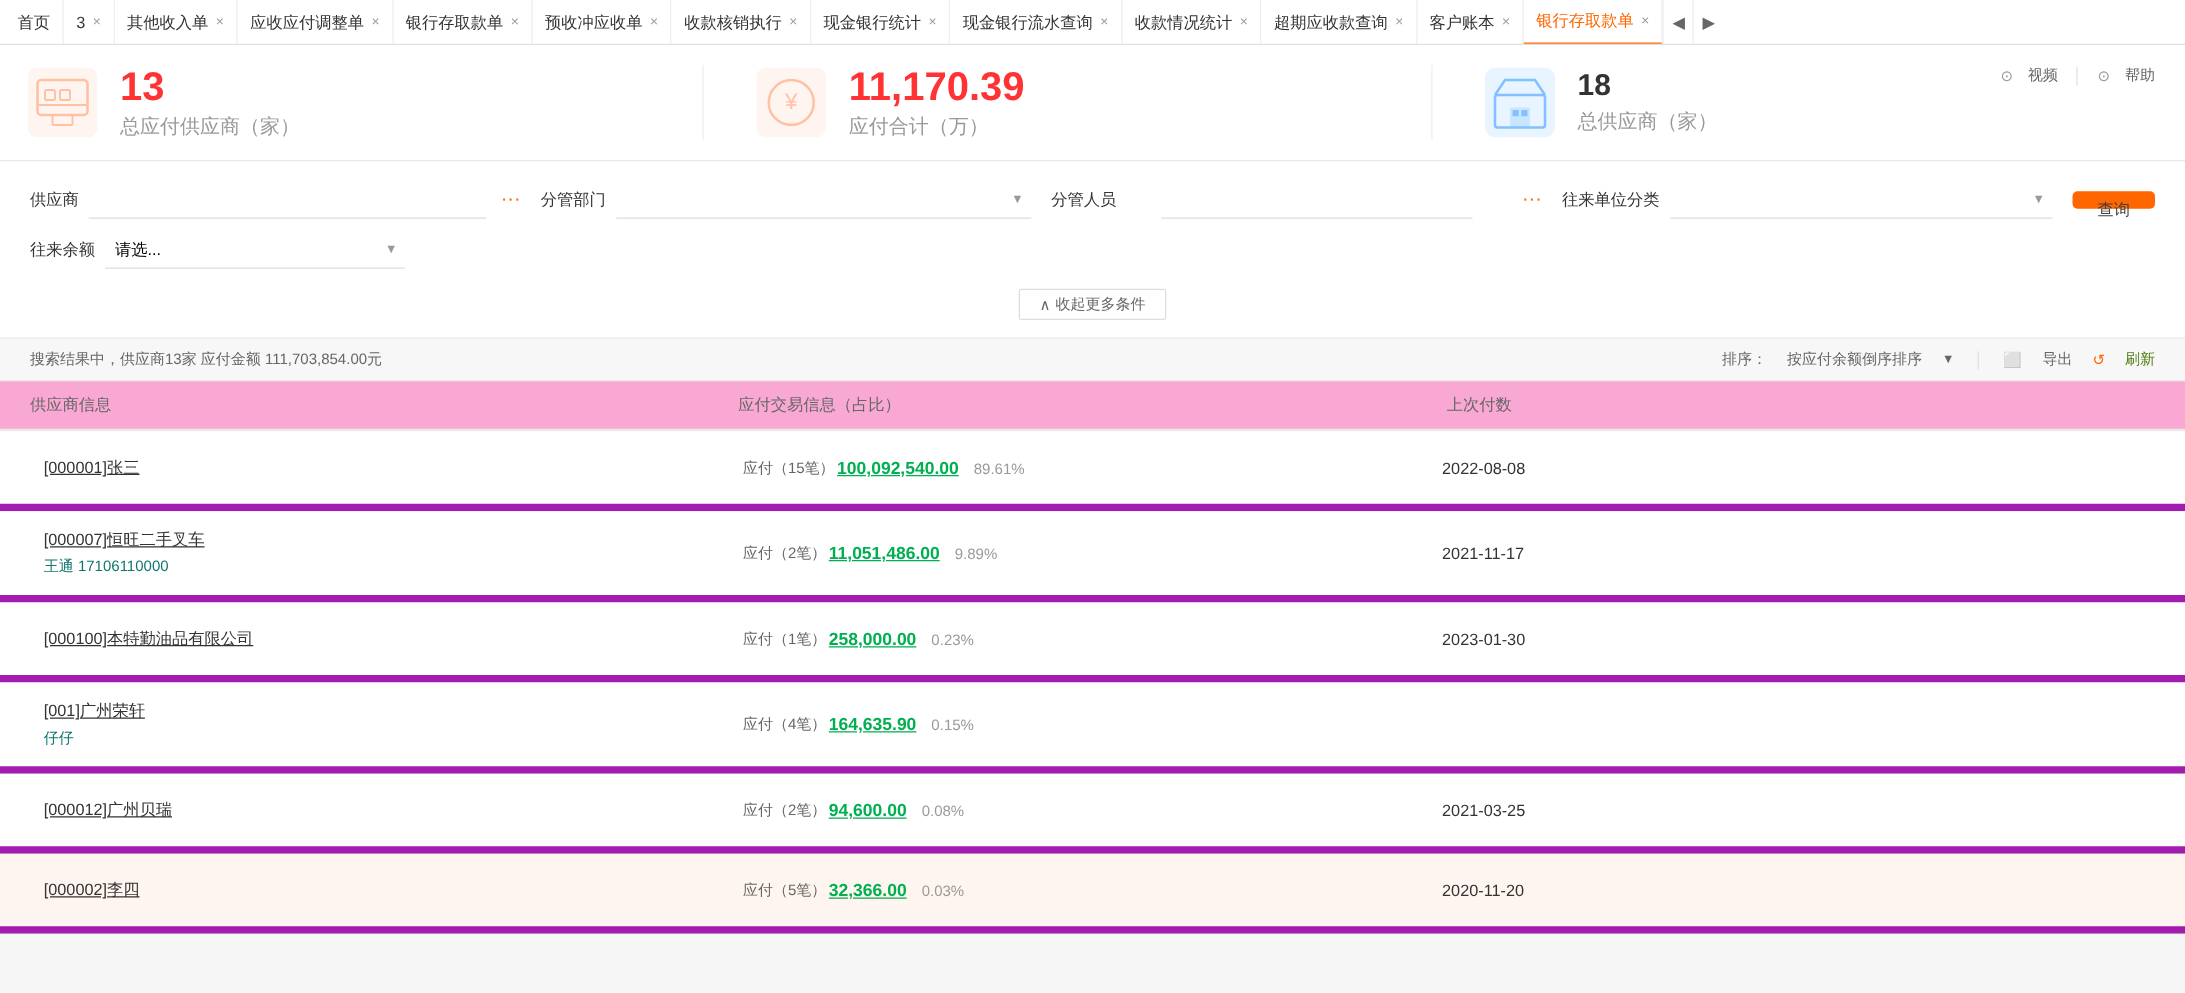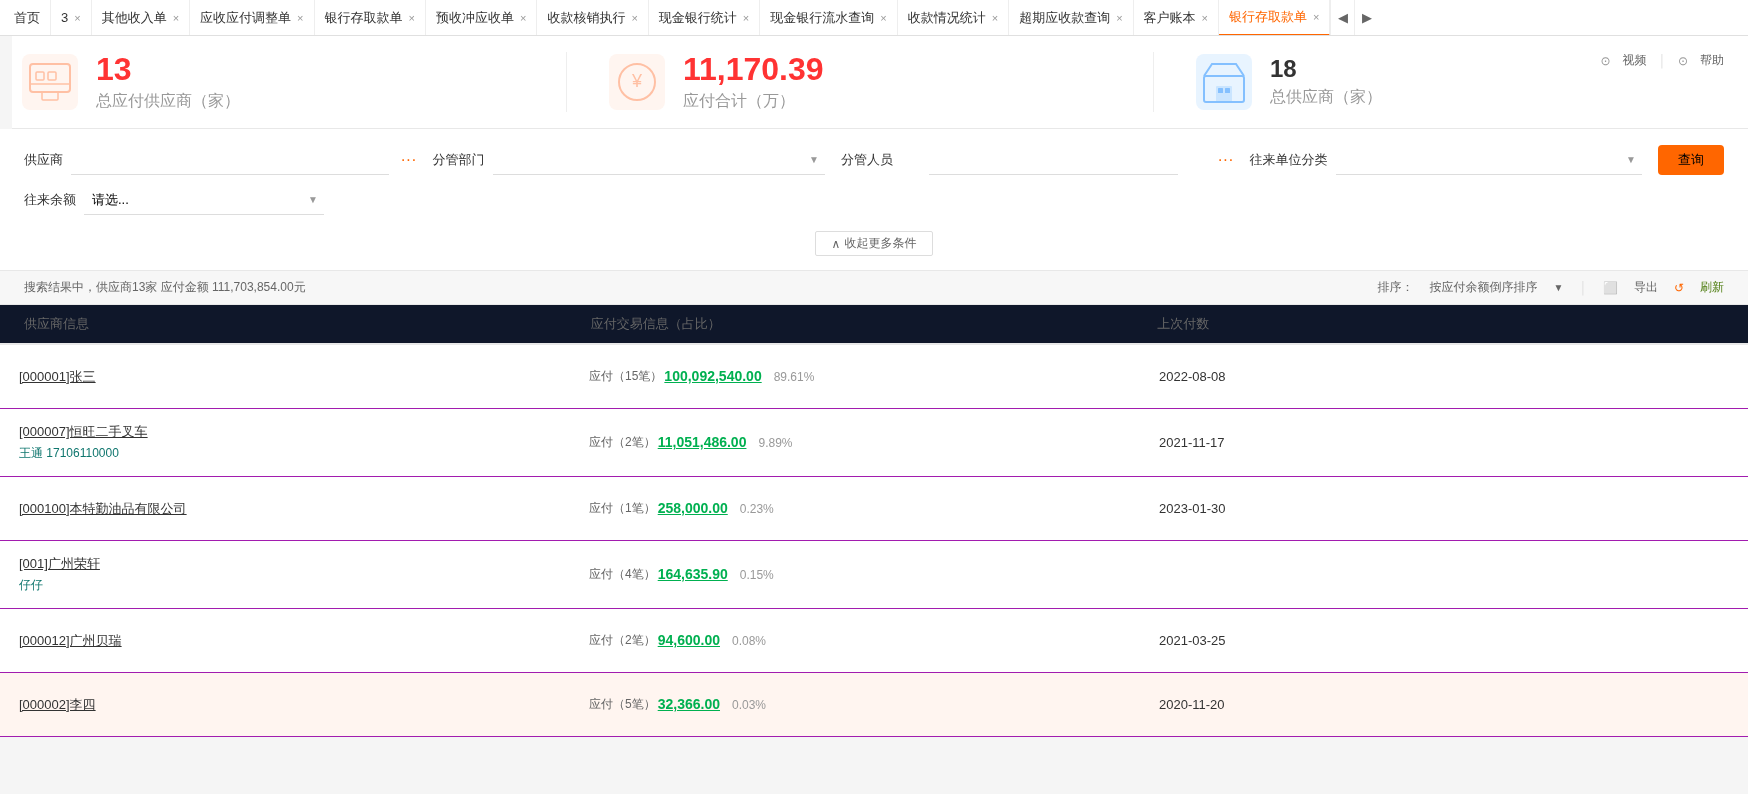--- a/index.html
+++ b/index.html
@@ -45,24 +45,23 @@
       cursor: pointer;
       color: #666;
       border-left: 1px solid #eee;
       flex-shrink: 0;
     }
 
     
     .stats-header {
       display: flex;
       background: #fff;
-      padding: 16px 8px;
+      padding: 16px 20px;
       border-bottom: 1px solid #e8e8e8;
       position: relative;
-      margin-left: 12px;
     }
     .stat-block {
       display: flex;
       align-items: center;
       flex: 1;
       padding-right: 40px;
     }
     .stat-block + .stat-block {
       border-left: 1px solid #eee;
       padding-left: 40px;
@@ -156,27 +155,27 @@
     }
     .filter-select-wrapper .arrow {
       position: absolute;
       right: 6px;
       pointer-events: none;
       color: #999;
       font-size: 10px;
     }
     .btn-query {
       background: #ff6600;
-      color: #000000;
+      color: #404040;
       border: none;
       padding: 6px 20px;
       border-radius: 4px;
       cursor: pointer;
       font-size: 13px;
-      height: 30px;
+      height: 14px;
       white-space: nowrap;
     }
     .collapse-bar {
       text-align: center;
       padding: 6px 0 2px;
     }
     .collapse-btn {
       display: inline-flex;
       align-items: center;
       gap: 4px;
@@ -215,27 +214,27 @@
       background: #fff;
       margin: 0;
     }
     .table-header {
       display: grid;
       grid-template-columns: 1fr 1fr 1fr;
       padding: 10px 24px;
       border-bottom: 2px solid #e8e8e8;
       font-size: 13px;
       color: #666;
-      background: #0f172a;
+      background: #f9a8d4;
     }
     .table-row {
       display: grid;
       grid-template-columns: 1fr 1fr 1fr;
-      padding: 14px 19px;
-      border-bottom: 1px solid #a21caf;
+      padding: 14px 35px;
+      border-bottom: 6px solid #a21caf;
       background: #fff;
       align-items: center;
       min-height: 64px;
     }
     .table-row.highlighted { background: #fff5f0; }
     .supplier-link {
       color: #333;
       text-decoration: underline;
       cursor: pointer;
       font-size: 13px;

